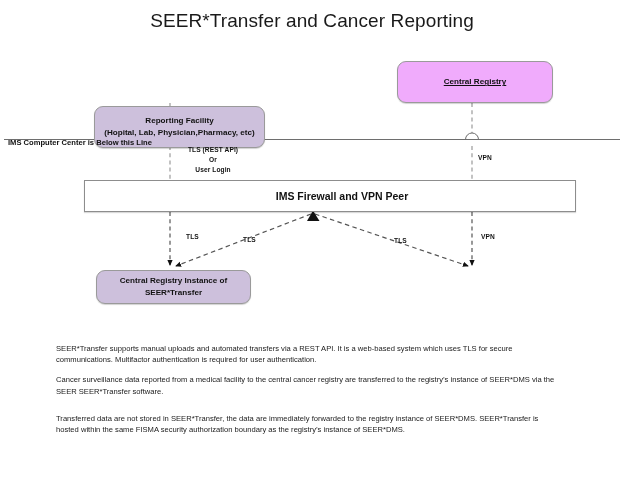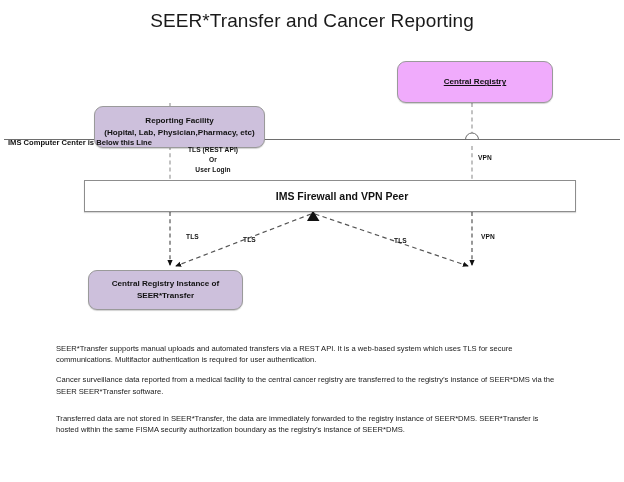--- a/index.html
+++ b/index.html
@@ -59,21 +59,21 @@
   .node.purple { background: #CDC0DC; }
   .node.blue   { background: #f0abfc; text-decoration: underline; }
 
   #node-reporting-facility {
     left: 94px; top: 61px; width: 171px; height: 42px; margin-top: 45px;
   }
   #node-central-registry {
     left: 397px; top: 61px; width: 156px; height: 42px;
   }
   #node-seertransfer {
-    left: 88px; top: 270px; width: 155px; height: 40px;
+    left: 96px; top: 270px; width: 155px; height: 34px;
   }
   #node-seerdms {
     left: 385px; top: 270px; width: 176px; height: 42px;
   }
 
   
   #node-firewall {
     position: absolute;
     left: 84px; top: 180px; width: 492px; height: 32px;
     background: #ffffff;

